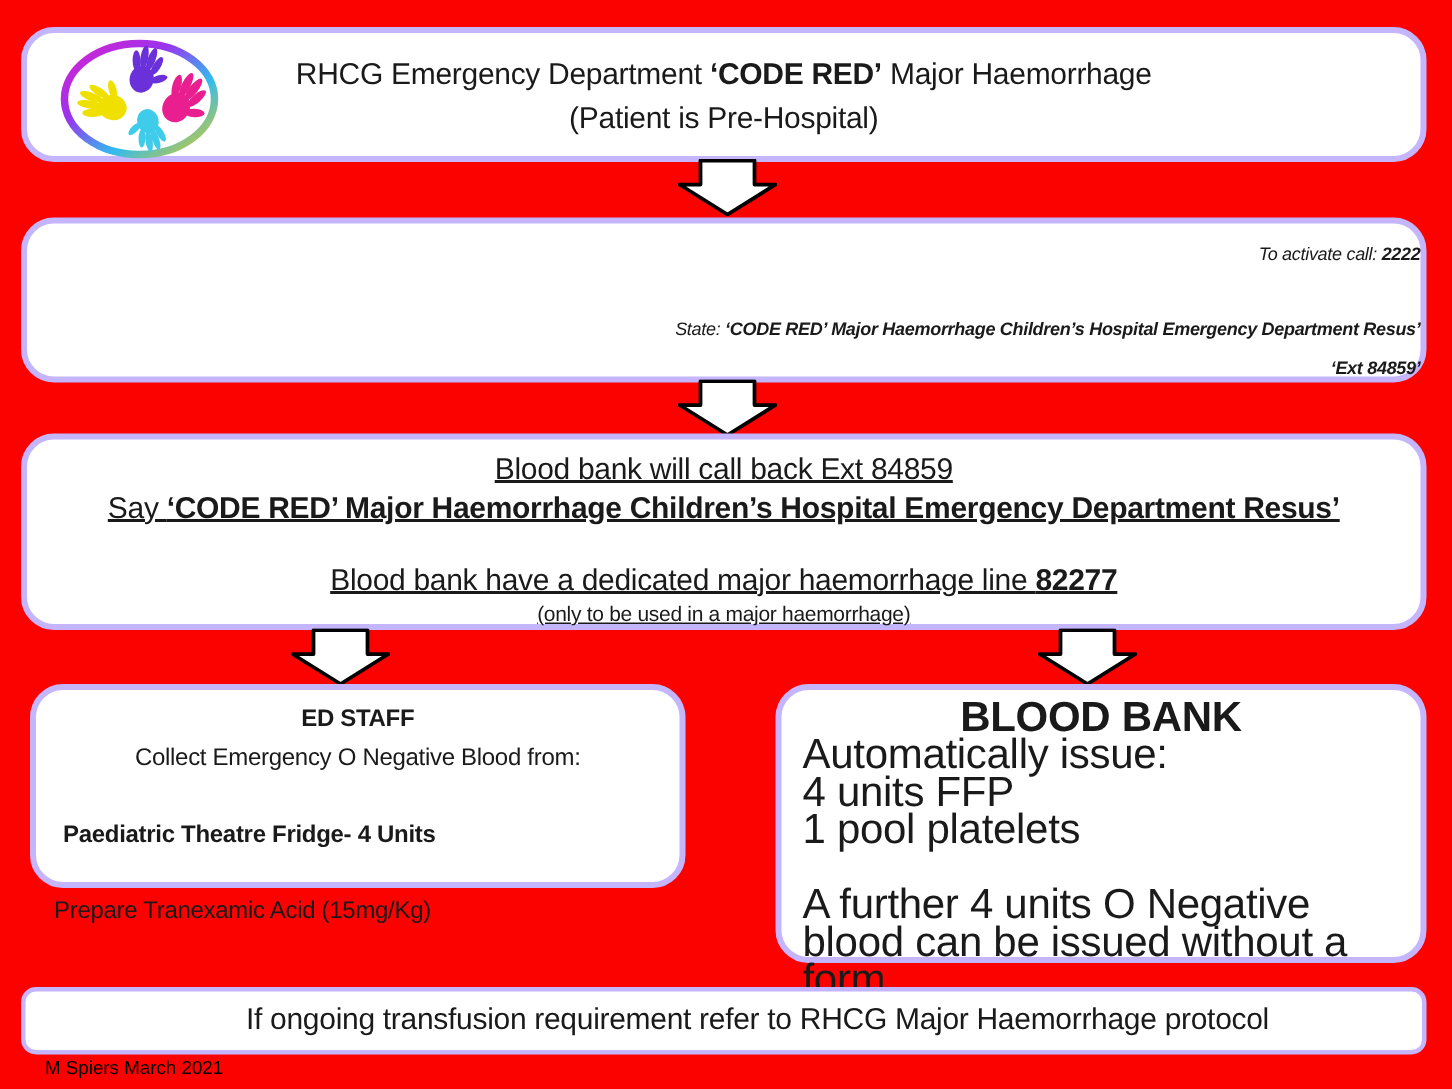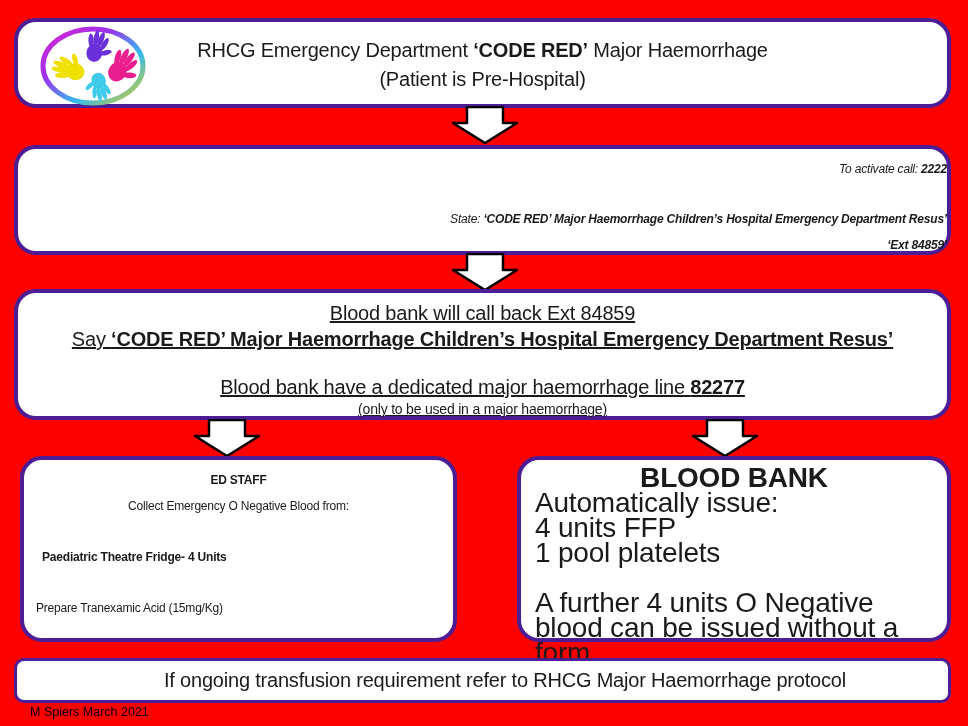--- a/index.html
+++ b/index.html
@@ -11,21 +11,21 @@
   .slide {
     position: relative;
     width: 968px;
     height: 726px;
     background: #FB0200;
     overflow: hidden;
   }
   .box {
     position: absolute;
     background: #FFFFFF;
-    border: 4px solid #4c1d95;
+    border: 4px solid #c4b5fd;
     border-radius: 22px;
     color: #1a1a1a;
   }
   .center { text-align: center; }
   b, .bold { font-weight: bold; }
 
   
   .title-box { left: 14px; top: 18px; width: 937px; height: 90px; }
   .title-box .logo-wrap { position: absolute; left: 22px; top: 4px; width: 106px; height: 80px; }
   .title-box .title-text {
@@ -38,22 +38,22 @@
     font-size: 12px; line-height: 26px; text-align: right; font-style: italic; }
   .activation-box .gap { height: 24px; }
 
   
   .callback-box { left: 14px; top: 289px; width: 937px; height: 131px; padding-top: 7px;
     font-size: 20px; line-height: 26px; text-align: center; text-decoration: underline; }
   .callback-box .gap { height: 22px; }
   .small-note { font-size: 14px; line-height: 18px; }
 
   
-  .ed-staff-box { left: 20px; top: 456px; width: 437px; height: 186px; padding: 7px 12px;
-    font-size: 12px; line-height: 26px; }
+  .ed-staff-box { left: 20px; top: 456px; width: 437px; height: 136px; padding: 7px 12px;
+    font-size: 16px; line-height: 26px; }
   .blood-bank-box { left: 517px; top: 456px; width: 434px; height: 186px; padding: 5px 14px;
     font-size: 28px; line-height: 25px; }
   .lower-title { text-align: center; font-weight: bold; }
   .gap-line { height: 25px; }
   .indent { padding-left: 6px; }
 
   
   .protocol-box { left: 14px; top: 658px; width: 937px; height: 45px; border-radius: 10px;
     border-width: 3px; font-size: 20px; line-height: 38px; text-align: center; padding-left: 45px; }
 

